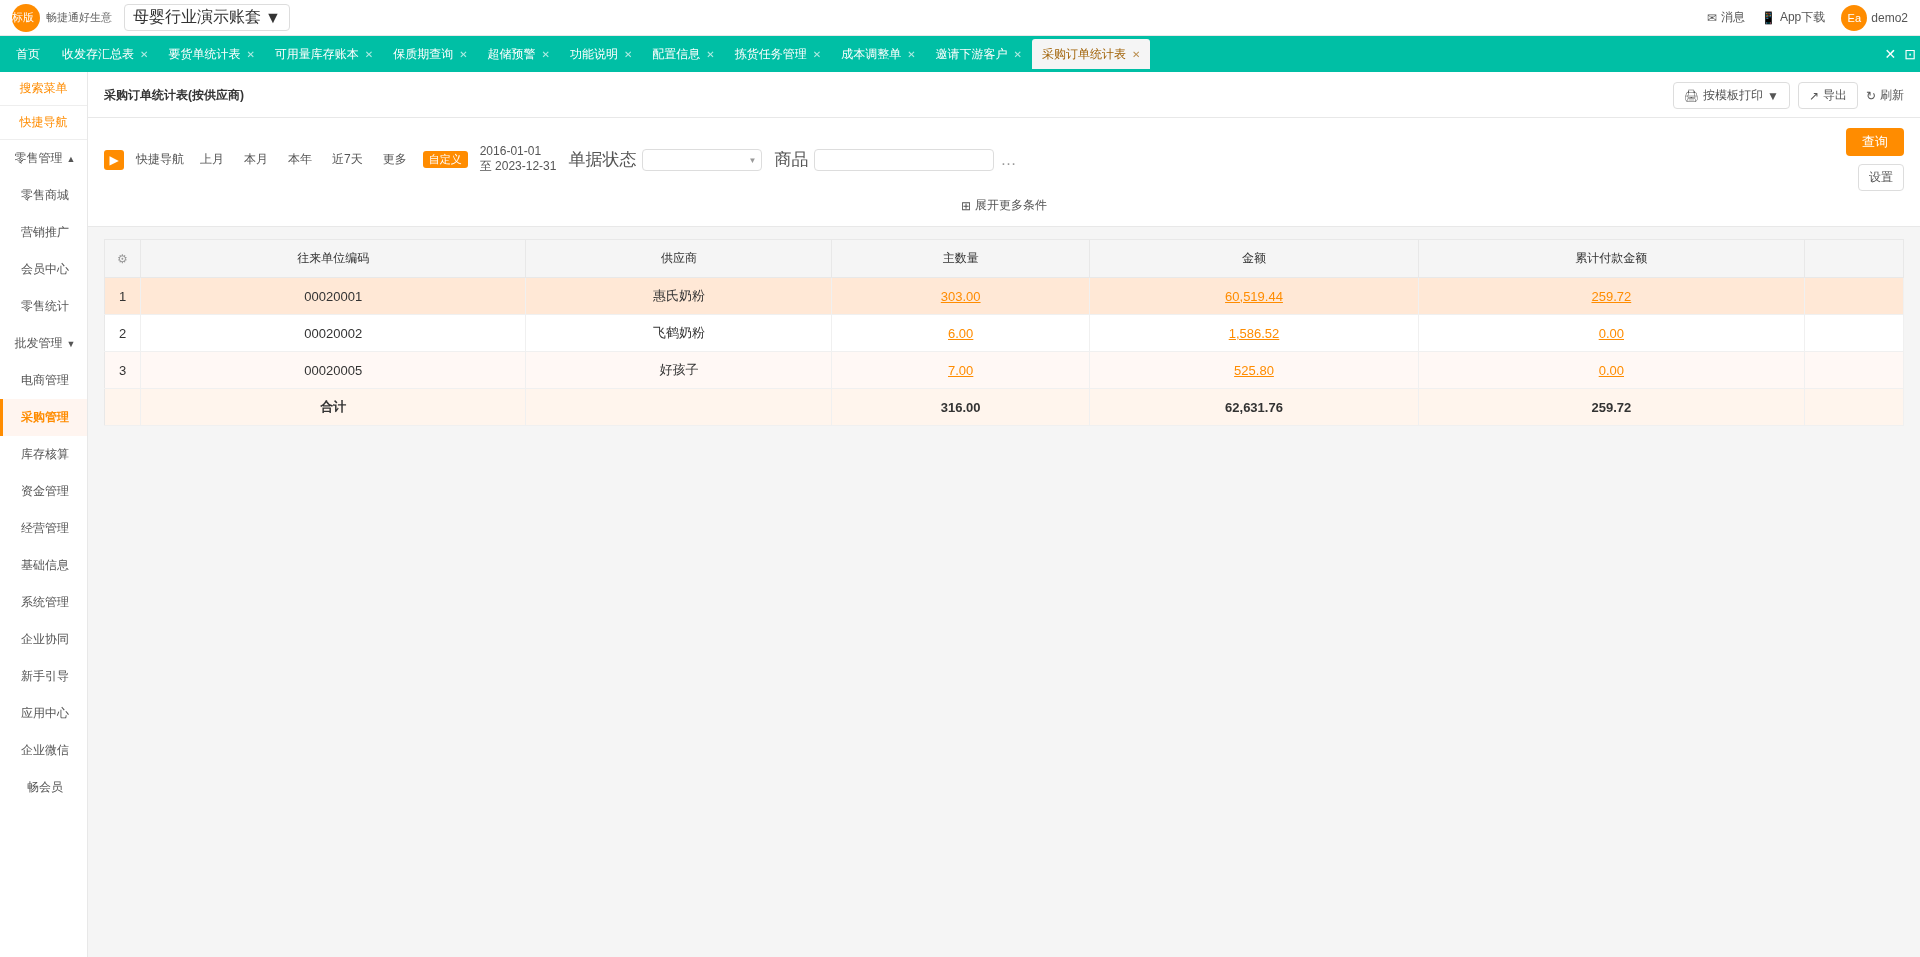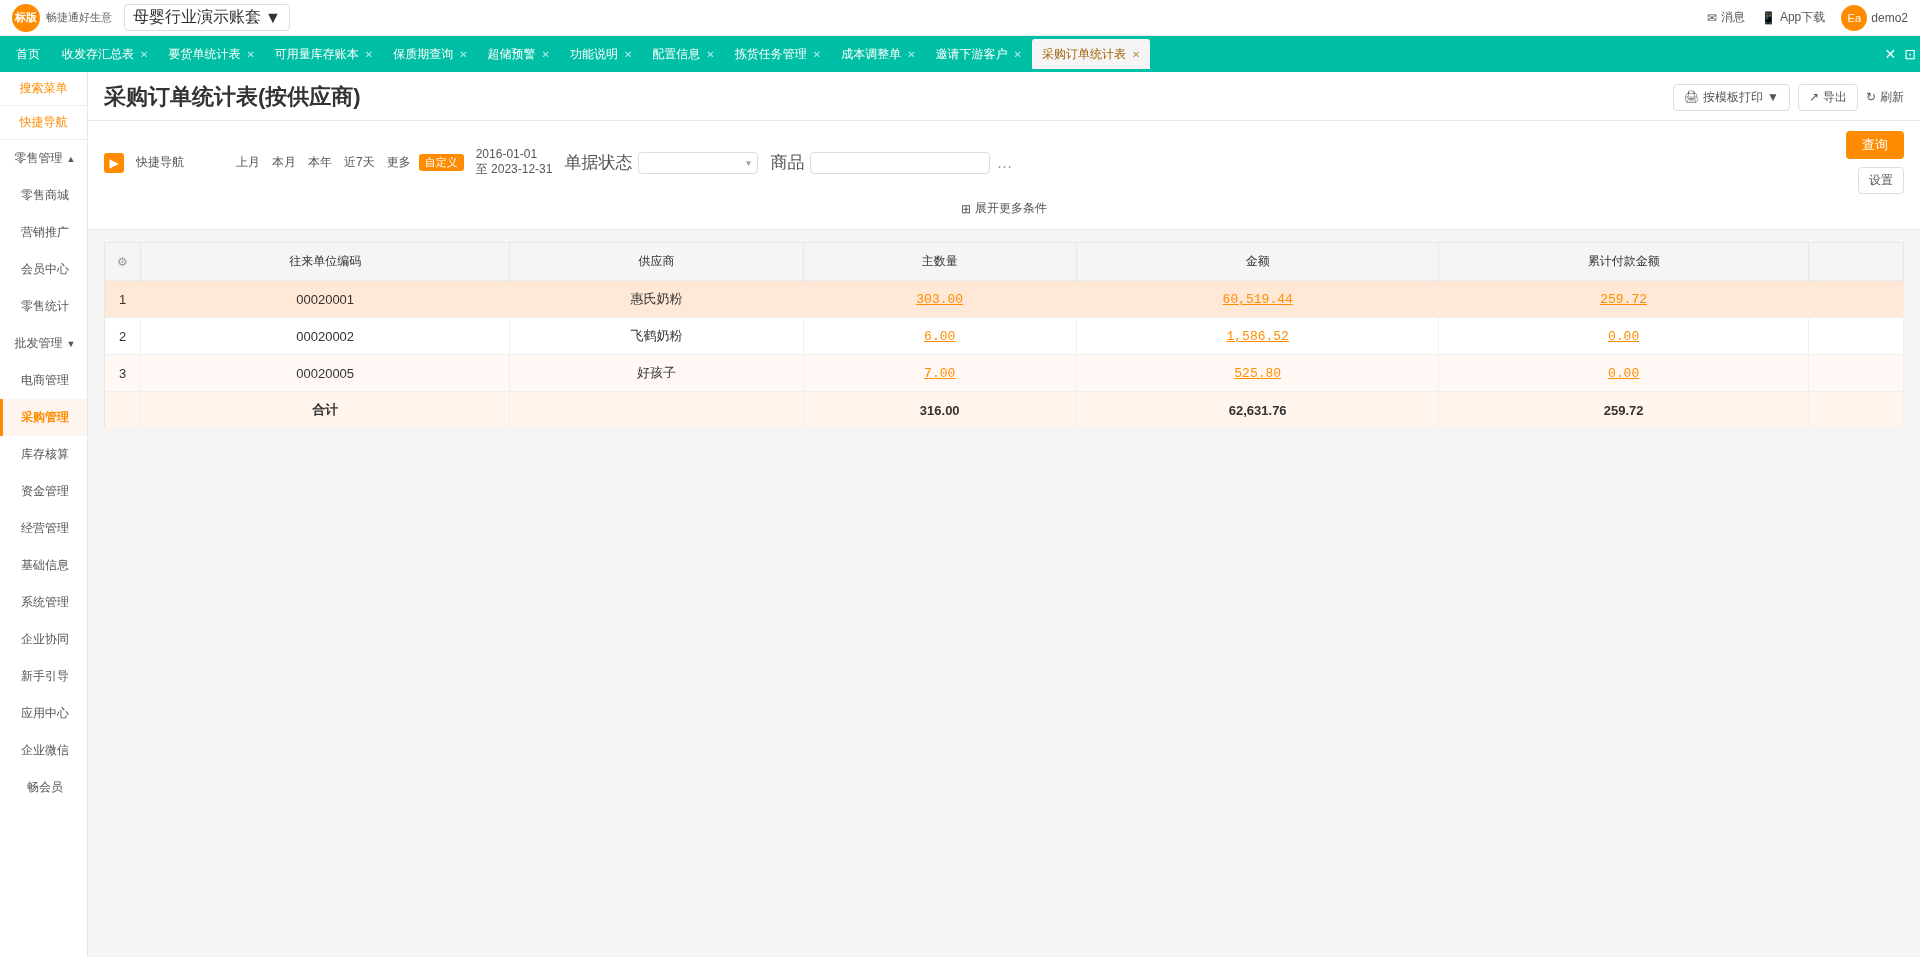--- a/index.html
+++ b/index.html
@@ -1,21 +1,21 @@
 <!DOCTYPE html>
 <html><head>
   <meta charset="utf-8">
   <style>
     * { box-sizing: border-box; margin: 0; padding: 0; }
     body { font-family: 'Microsoft YaHei', Arial, sans-serif; font-size: 13px; background: #f5f5f5; display: flex; flex-direction: column; height: 957px; overflow: hidden; }
 
     
     .top-bar { display: flex; align-items: center; background: #fff; height: 36px; padding: 0 12px; border-bottom: 1px solid #e8e8e8; flex-shrink: 0; }
     .logo { display: flex; align-items: center; gap: 6px; margin-right: 12px; }
-    .logo-icon { width: 28px; height: 28px; background: #ff8c00; border-radius: 50%; display: flex; align-items: center; justify-content: center; color: white; font-size: 11px; font-weight: bold; }
+    .logo-icon { width: 28px; height: 28px; background: #ff8c00; border-radius: 50%; display: flex; align-items: center; color: white; font-size: 11px; font-weight: normal; }
     .logo-text { font-size: 11px; color: #666; white-space: nowrap; }
     .workspace-selector { display: flex; align-items: center; gap: 4px; border: 1px solid #ddd; border-radius: 4px; padding: 2px 8px; cursor: pointer; font-size: 16px; color: #333; min-width: 150px; }
     .top-right { margin-left: auto; display: flex; align-items: center; gap: 16px; }
     .top-right-item { display: flex; align-items: center; gap: 4px; font-size: 12px; color: #555; cursor: pointer; }
     .avatar { width: 26px; height: 26px; border-radius: 50%; background: #ff8c00; display: flex; align-items: center; justify-content: center; color: white; font-size: 11px; }
 
     
     .nav-tabs { display: flex; align-items: center; background: #00bfa5; height: 36px; padding: 0 4px; flex-shrink: 0; overflow: hidden; }
     .nav-tab { display: flex; align-items: center; gap: 4px; padding: 0 10px; height: 30px; color: white; font-size: 12px; cursor: pointer; border-radius: 3px 3px 0 0; white-space: nowrap; flex-shrink: 0; }
     .nav-tab.active { background: #f5f5f5; color: #a16207; }
@@ -31,32 +31,32 @@
     .sidebar-item.active { background: #fff5f0; color: #ff8c00; border-left: 3px solid #ff8c00; font-weight: bold; }
     .sidebar-item.has-arrow { display: flex; align-items: center; justify-content: center; gap: 4px; }
     .sidebar-search { padding: 8px 6px; font-size: 12px; color: #ff8c00; cursor: pointer; text-align: center; border-bottom: 1px solid #eee; }
     .sidebar-nav { padding: 8px 6px; font-size: 12px; color: #ff8c00; cursor: pointer; text-align: center; border-bottom: 1px solid #eee; }
 
     
     .content { flex: 1; display: flex; flex-direction: column; overflow: hidden; background: #f5f5f5; }
 
     
     .page-header { background: #fff; padding: 10px 16px 8px; border-bottom: 1px solid #e8e8e8; flex-shrink: 0; display: flex; align-items: center; justify-content: space-between; }
-    .page-title { font-size: 22px; font-weight: bold; color: #333; }
+    .page-title { font-size: 12px; font-weight: bold; color: #333; }
     .page-header-actions { display: flex; align-items: center; gap: 8px; }
     .btn-print { display: flex; align-items: center; gap: 4px; border: 1px solid #ddd; border-radius: 4px; padding: 4px 10px; font-size: 12px; color: #555; cursor: pointer; background: #fff; }
     .btn-export { display: flex; align-items: center; gap: 4px; border: 1px solid #ddd; border-radius: 4px; padding: 4px 10px; font-size: 12px; color: #555; cursor: pointer; background: #fff; }
     .btn-refresh { display: flex; align-items: center; gap: 4px; border: none; background: none; font-size: 12px; color: #555; cursor: pointer; }
 
     
     .filter-area { background: #fff; padding: 10px 16px; border-bottom: 1px solid #e8e8e8; flex-shrink: 0; }
     .filter-row { display: flex; align-items: center; gap: 12px; flex-wrap: wrap; }
     .filter-toggle { width: 20px; height: 20px; background: #ff8c00; color: white; border-radius: 3px; display: flex; align-items: center; justify-content: center; cursor: pointer; font-size: 12px; flex-shrink: 0; }
     .filter-label { font-size: 12px; color: #555; white-space: nowrap; }
-    .date-shortcuts { display: flex; align-items: center; gap: 4px; margin-left: 36px; }
+    .date-shortcuts { display: flex; align-items: center; gap: 12px; }
     .date-shortcut { font-size: 12px; color: #555; cursor: pointer; padding: 2px 4px; }
     .date-range-tag { background: #ff8c00; color: white; font-size: 11px; padding: 1px 6px; border-radius: 3px; cursor: pointer; }
     .date-range-text { font-size: 12px; color: #555; }
     .filter-field { display: flex; align-items: center; gap: 6px; }
     .filter-field-label { font-size: 17px; color: #555; white-space: nowrap; }
     .filter-select { border: 1px solid #ddd; border-radius: 4px; padding: 3px 24px 3px 8px; font-size: 12px; color: #333; background: #fff; min-width: 120px; appearance: none; cursor: pointer; position: relative; }
     .select-wrapper { position: relative; display: inline-block; }
     .select-wrapper::after { content: '▼'; position: absolute; right: 6px; top: 50%; transform: translateY(-50%); font-size: 8px; color: #999; pointer-events: none; }
     .filter-input { border: 1px solid #ddd; border-radius: 4px; padding: 3px 8px; font-size: 12px; color: #333; background: #fff; min-width: 200px; }
     .filter-dots { color: #999; cursor: pointer; font-size: 16px; }
@@ -67,21 +67,21 @@
 
     
     .table-area { flex: 1; overflow-y: auto; padding: 0 16px 16px; background: #f5f5f5; }
     .data-table { width: 100%; border-collapse: collapse; background: #fff; border: 1px solid #e8e8e8; margin-top: 12px; }
     .data-table thead tr { background: #f5f5f5; }
     .data-table th { padding: 10px 12px; text-align: center; font-size: 12px; color: #333; font-weight: normal; border-bottom: 1px solid #e8e8e8; border-right: 1px solid #e8e8e8; white-space: nowrap; }
     .data-table td { padding: 9px 12px; text-align: center; font-size: 13px; color: #333; border-bottom: 1px solid #f0f0f0; border-right: 1px solid #f0f0f0; }
     .data-table tbody tr:nth-child(odd) { background: #fff8f5; }
     .data-table tbody tr:nth-child(even) { background: #fff; }
     .data-table tbody tr.selected { background: #ffe8d6; }
-    .link-text { color: #ff8c00; text-decoration: underline; cursor: pointer; font-family: Liberation Mono, monospace; }
+    .link-text { color: #ff8c00; text-decoration: underline; cursor: pointer; }
     .col-settings { width: 36px; }
     .tfoot-row { background: #fff5ed !important; }
     .tfoot-row td { font-weight: bold; border-top: 1px solid #e8e8e8; }
     .gear-icon { color: #999; cursor: pointer; }
   </style>
 </head>
 <body>
 
 <div class="top-bar">
   <div class="logo">

